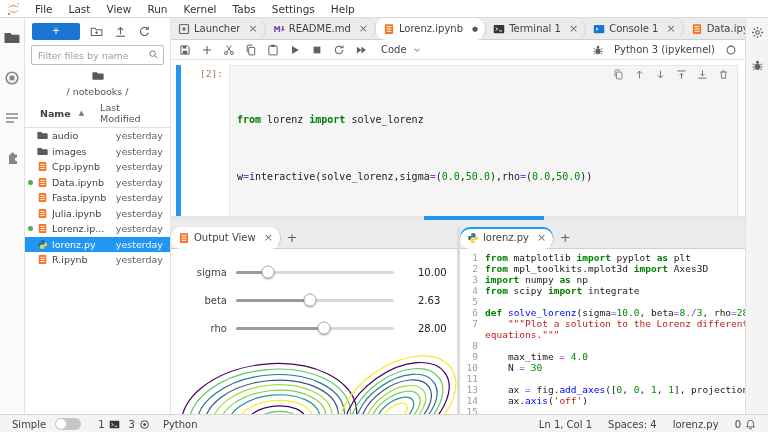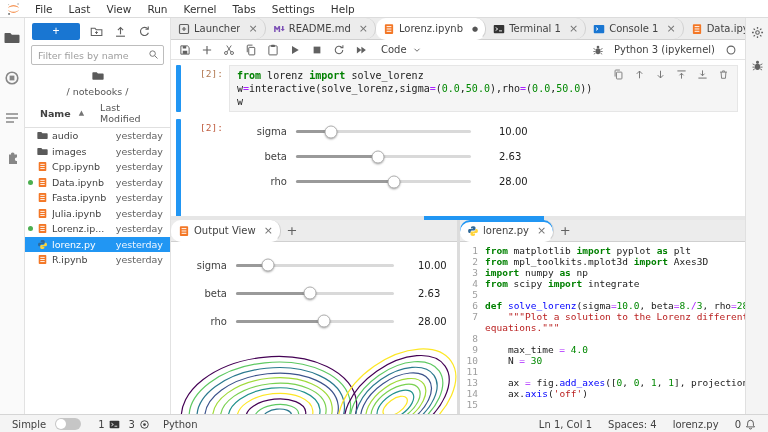--- a/index.html
+++ b/index.html
@@ -67,21 +67,21 @@
   .celltype .icon{width:10px;height:10px;}
   .nb-spacer{flex:1;}
   .kernel-name{font-size:10px;color:#424242;}
   .nb-content{flex:1;overflow:hidden;padding:5px 4px 0 5px;}
   .cellrow{display:flex;align-items:stretch;}
   .collapser{width:5px;background:#2196f3;border-radius:1px;flex:none;}
   .prompt{width:42px;flex:none;text-align:right;padding:3px 6px 0 0;font-family:"DejaVu Sans Mono","Liberation Mono",monospace;font-size:9.5px;}
   .in-prompt{color:#b0764f;}
   .out-prompt{color:#bf5b3d;}
   .cell-editor{flex:1;background:#f5f5f5;border:1px solid #e6e6e6;padding:3px 7px;position:relative;margin-right:3px;}
-  .code-line{font-family:"DejaVu Sans Mono","Liberation Mono",monospace;font-size:10px;line-height:13px;white-space:pre;}
+  .code-line{font-family:"DejaVu Sans Mono","Liberation Mono",monospace;font-size:10px;line-height:13px;white-space:pre;margin-top:44px;}
   .cell-toolbar{position:absolute;top:3px;right:8px;display:flex;gap:10px;}
   .cell-toolbar .icon{width:11px;height:11px;display:inline-flex;}
   .cell-toolbar .icon svg{width:100%;height:100%;}
   .outrow{margin-top:7px;min-height:110px;}
 
   
   .slider-row{display:flex;align-items:center;}
   .slider-label{text-align:right;font-size:10px;color:#424242;flex:none;}
   .slider-track{height:3px;background:#d9d9d9;border-radius:2px;position:relative;flex:none;}
   .slider-fill{position:absolute;left:0;top:0;height:100%;background:#9a9a9a;border-radius:2px;}
@@ -90,21 +90,21 @@
   .nb-sliders .slider-row{height:25px;}
   .nb-sliders .slider-label{width:58px;margin-right:9px;}
   .nb-sliders .slider-track{width:175px;}
   .nb-sliders .slider-value{margin-left:28px;}
 
   
   .hsplit{height:4px;background:#e6e6e6;position:relative;}
   .hsplit .thumb{position:absolute;left:253px;width:120px;top:0;height:4px;background:#2196f3;}
 
   
-  .bottom{flex:1;display:flex;min-height:0;}
+  .bottom{flex:1;display:flex;min-height:0;margin-top:7px;}
   .panel{background:#fff;display:flex;flex-direction:column;min-width:0;}
   .output-view-panel{width:286px;flex:none;}
   .vsplit{width:3px;background:#dcdcdc;}
   .editor-panel{flex:1;}
   .panel-tabbar{height:21px;background:#ececec;border-bottom:1px solid #d0d0d0;display:flex;flex:none;}
   .ov-content{flex:1;display:flex;flex-direction:column;overflow:hidden;}
   .ov-sliders{padding:9px 0 0 6px;}
   .ov-sliders .slider-row{height:28px;}
   .ov-sliders .slider-label{width:50px;margin-right:9px;}
   .ov-sliders .slider-track{width:158px;}

